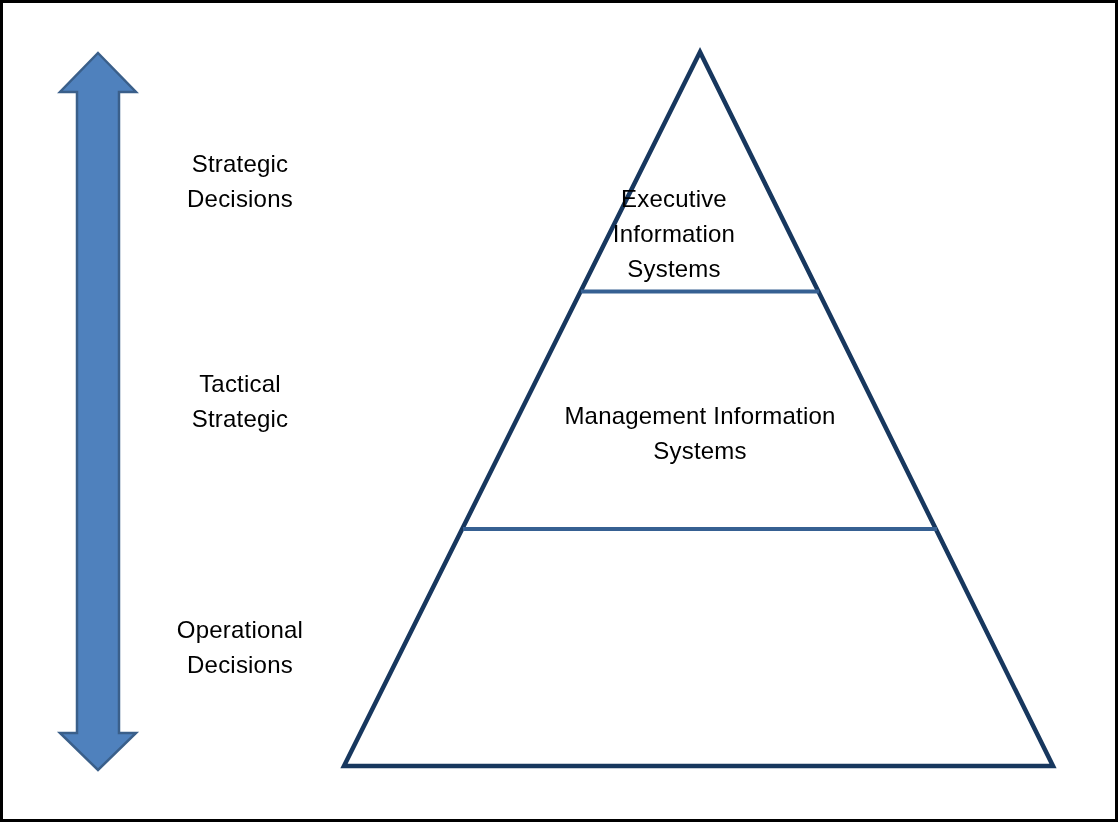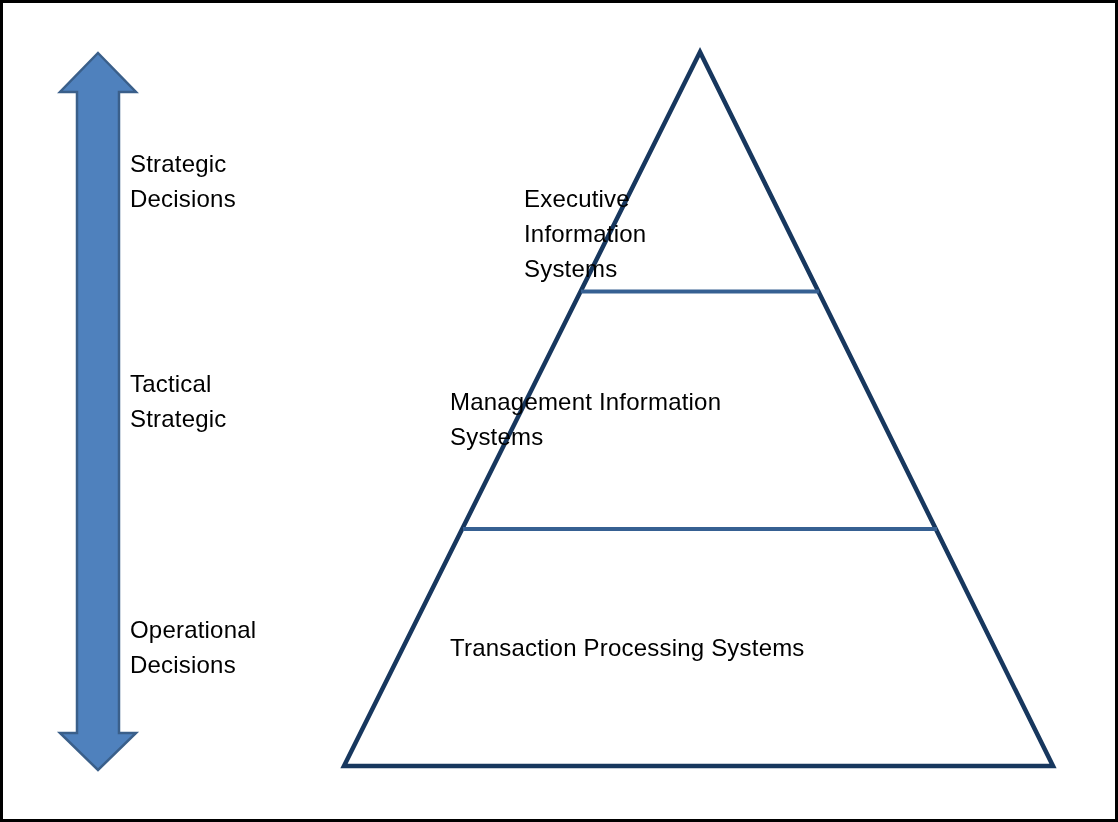--- a/index.html
+++ b/index.html
@@ -28,34 +28,34 @@
     left: 0; top: 0;
     width: 1118px;
     height: 822px;
   }
 
   .label {
     position: absolute;
     color: #000000;
     font-size: 24px;
     line-height: 35px;
-    text-align: left;
+    text-align: center;
     white-space: pre-line;
     letter-spacing: 0.2px;
     z-index: 2;
   }
 
   
   .lbl-strategic   { left: 130px; top: 146px; width: 220px; }
   .lbl-tactical    { left: 130px; top: 366px; width: 220px; }
   .lbl-operational { left: 130px; top: 612px; width: 220px; }
 
   
   .lbl-eis { left: 524px; top: 181px; width: 300px; }
-  .lbl-mis { left: 450px; top: 384px; width: 500px; }
+  .lbl-mis { left: 450px; top: 398px; width: 500px; }
   .lbl-tps { left: 450px; top: 630px; width: 500px; }
 </style>
 </head>
 <body>
 
 <div class="canvas">
 
   <div class="frame"></div>
 
   <svg class="shapes" viewBox="0 0 1118 822" aria-hidden="true">
@@ -78,15 +78,14 @@
   <div class="label lbl-operational">Operational
 Decisions</div>
 
   <div class="label lbl-eis">Executive
 Information
 Systems</div>
 
   <div class="label lbl-mis">Management Information
 Systems</div>
 
-  <div class="label lbl-tps">Transaction Processing Systems</div>
 
 </div>
 
 </body></html>

